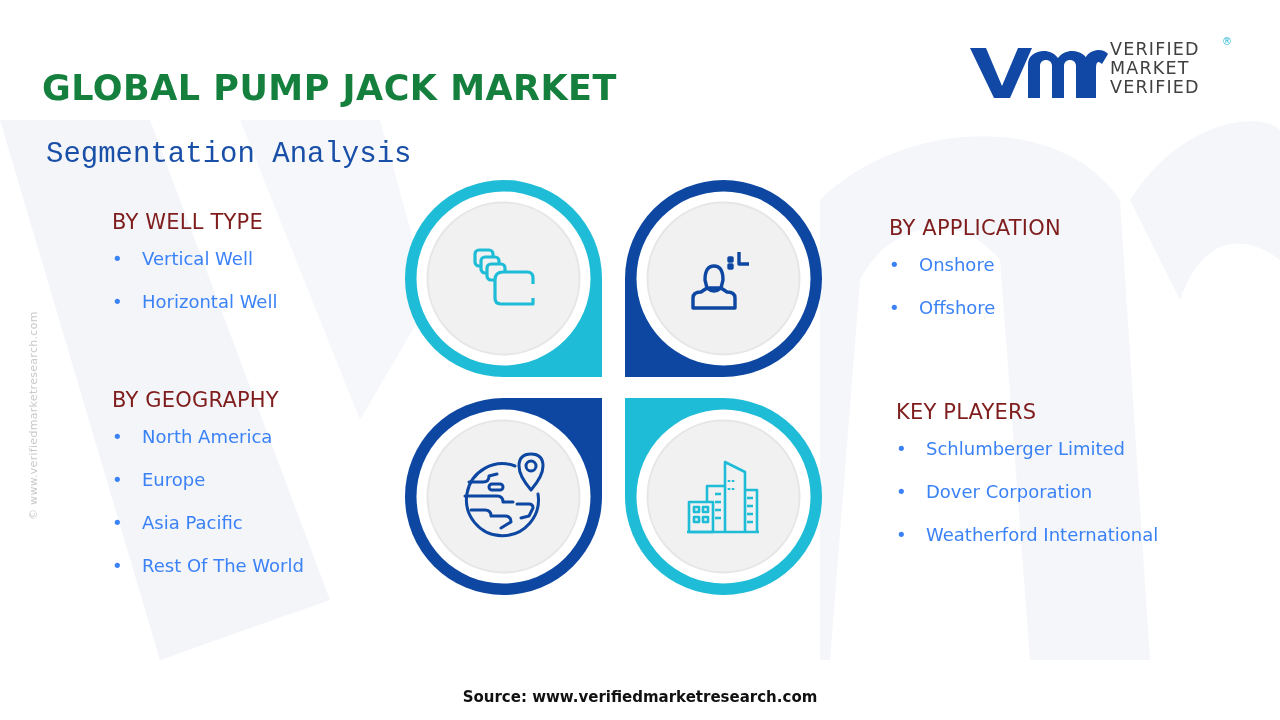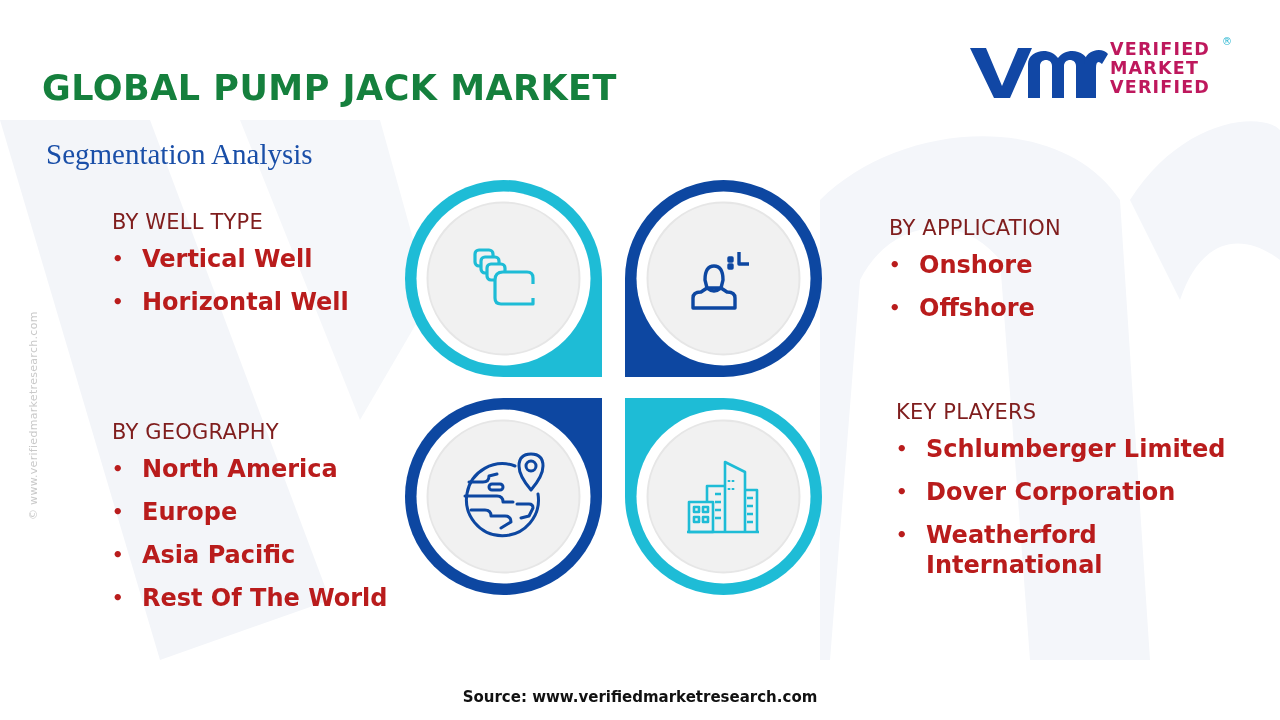--- a/index.html
+++ b/index.html
@@ -2,37 +2,37 @@
 <html><head>
 <meta charset="utf-8">
 <style>
   * { box-sizing: border-box; margin: 0; padding: 0; }
   html, body { width: 1280px; height: 720px; overflow: hidden; background: #ffffff; }
   body { position: relative; font-family: "DejaVu Sans", sans-serif; color: #111; }
 
   .bg-watermark { position: absolute; inset: 0; pointer-events: none; }
 
   .title { position: absolute; left: 42px; top: 68px; font-size: 35px; font-weight: bold; color: #15803d; letter-spacing: 0.5px; font-family: "DejaVu Sans", sans-serif; }
-  .subtitle { position: absolute; left: 46px; top: 138px; font-size: 29px; color: #1a4fa8; font-family: Liberation Serif, serif; }
+  .subtitle { position: absolute; left: 46px; top: 138px; font-size: 29px; color: #1a4fa8; font-family: Liberation Mono, monospace; }
 
   .logo { position: absolute; left: 966px; top: 40px; width: 270px; height: 64px; }
-  .logo-text { position: absolute; left: 1110px; top: 40px; font-size: 17.5px; line-height: 19px; font-weight: bold; color: #be185d; letter-spacing: 1.2px; }
+  .logo-text { position: absolute; left: 1110px; top: 40px; font-size: 17.5px; line-height: 19px; font-weight: normal; color: #404040; letter-spacing: 1.2px; }
   .logo-text span { display: block; }
   .logo-reg { position: absolute; left: 1222px; top: 36px; font-size: 10px; color: #26b5d1; }
 
   .vertical-credit { position: absolute; left: 27px; top: 520px; transform: rotate(-90deg); transform-origin: left top; font-size: 11px; color: #c9c9c9; white-space: nowrap; letter-spacing: 0.3px; }
 
   .seg { position: absolute; }
   .seg-heading { font-size: 21px; font-weight: normal; color: #7f1d1d; margin-bottom: 10px; letter-spacing: 0.2px; }
   .seg ul { list-style: none; }
-  .seg li { font-size: 24px; color: #b91c1c; height: 43px; line-height: 30px; position: relative; padding-left: 30px; font-weight: bold; }
+  .seg li { font-size: 18px; color: #3b82f6; height: 43px; line-height: 30px; position: relative; padding-left: 30px; }
   .seg li::before { content: "•"; position: absolute; left: 0; top: 0; font-size: 18px; }
 
   .seg-well { left: 112px; top: 210px; }
-  .seg-geo { left: 112px; top: 388px; margin-top: 32px; }
+  .seg-geo { left: 112px; top: 388px; }
   .seg-app { left: 889px; top: 216px; }
   .seg-key { left: 896px; top: 400px; }
 
   .quad { position: absolute; width: 197px; height: 197px; }
   .quad svg { width: 100%; height: 100%; }
   .q-tl { left: 405px; top: 180px; }
   .q-tr { left: 625px; top: 180px; }
   .q-bl { left: 405px; top: 398px; }
   .q-br { left: 625px; top: 398px; }
 

